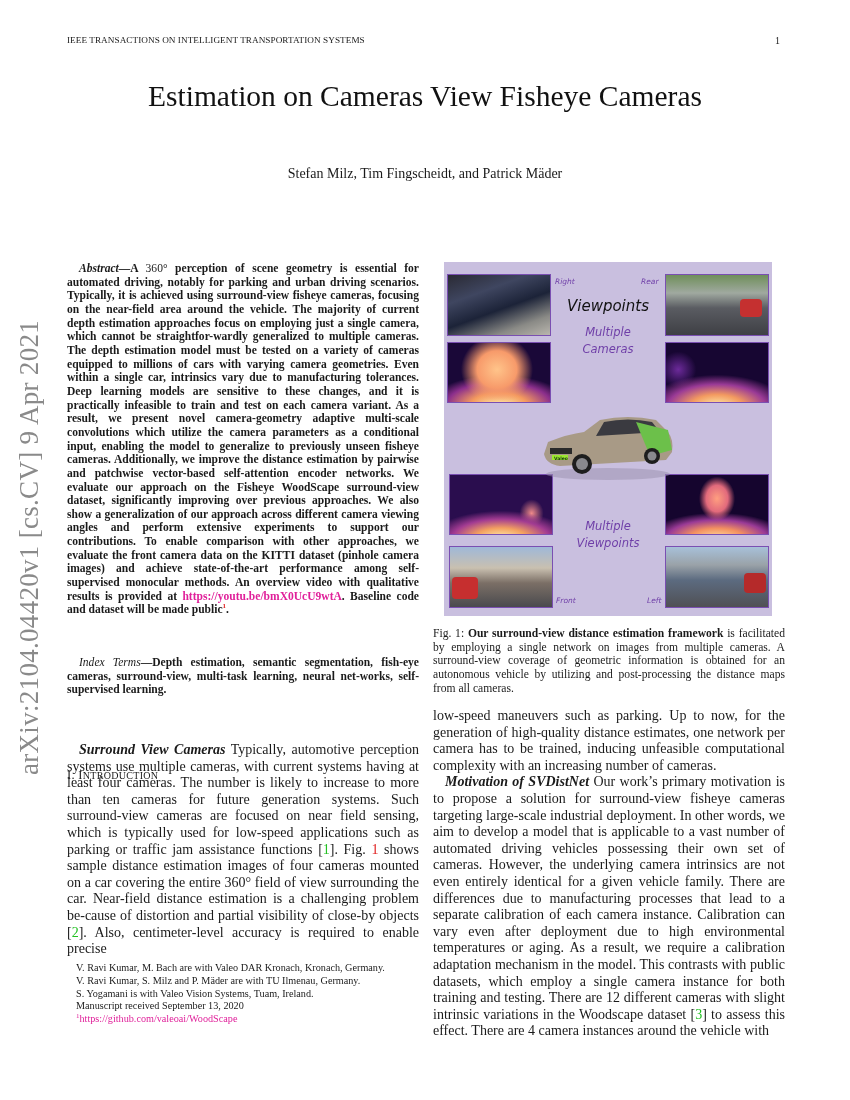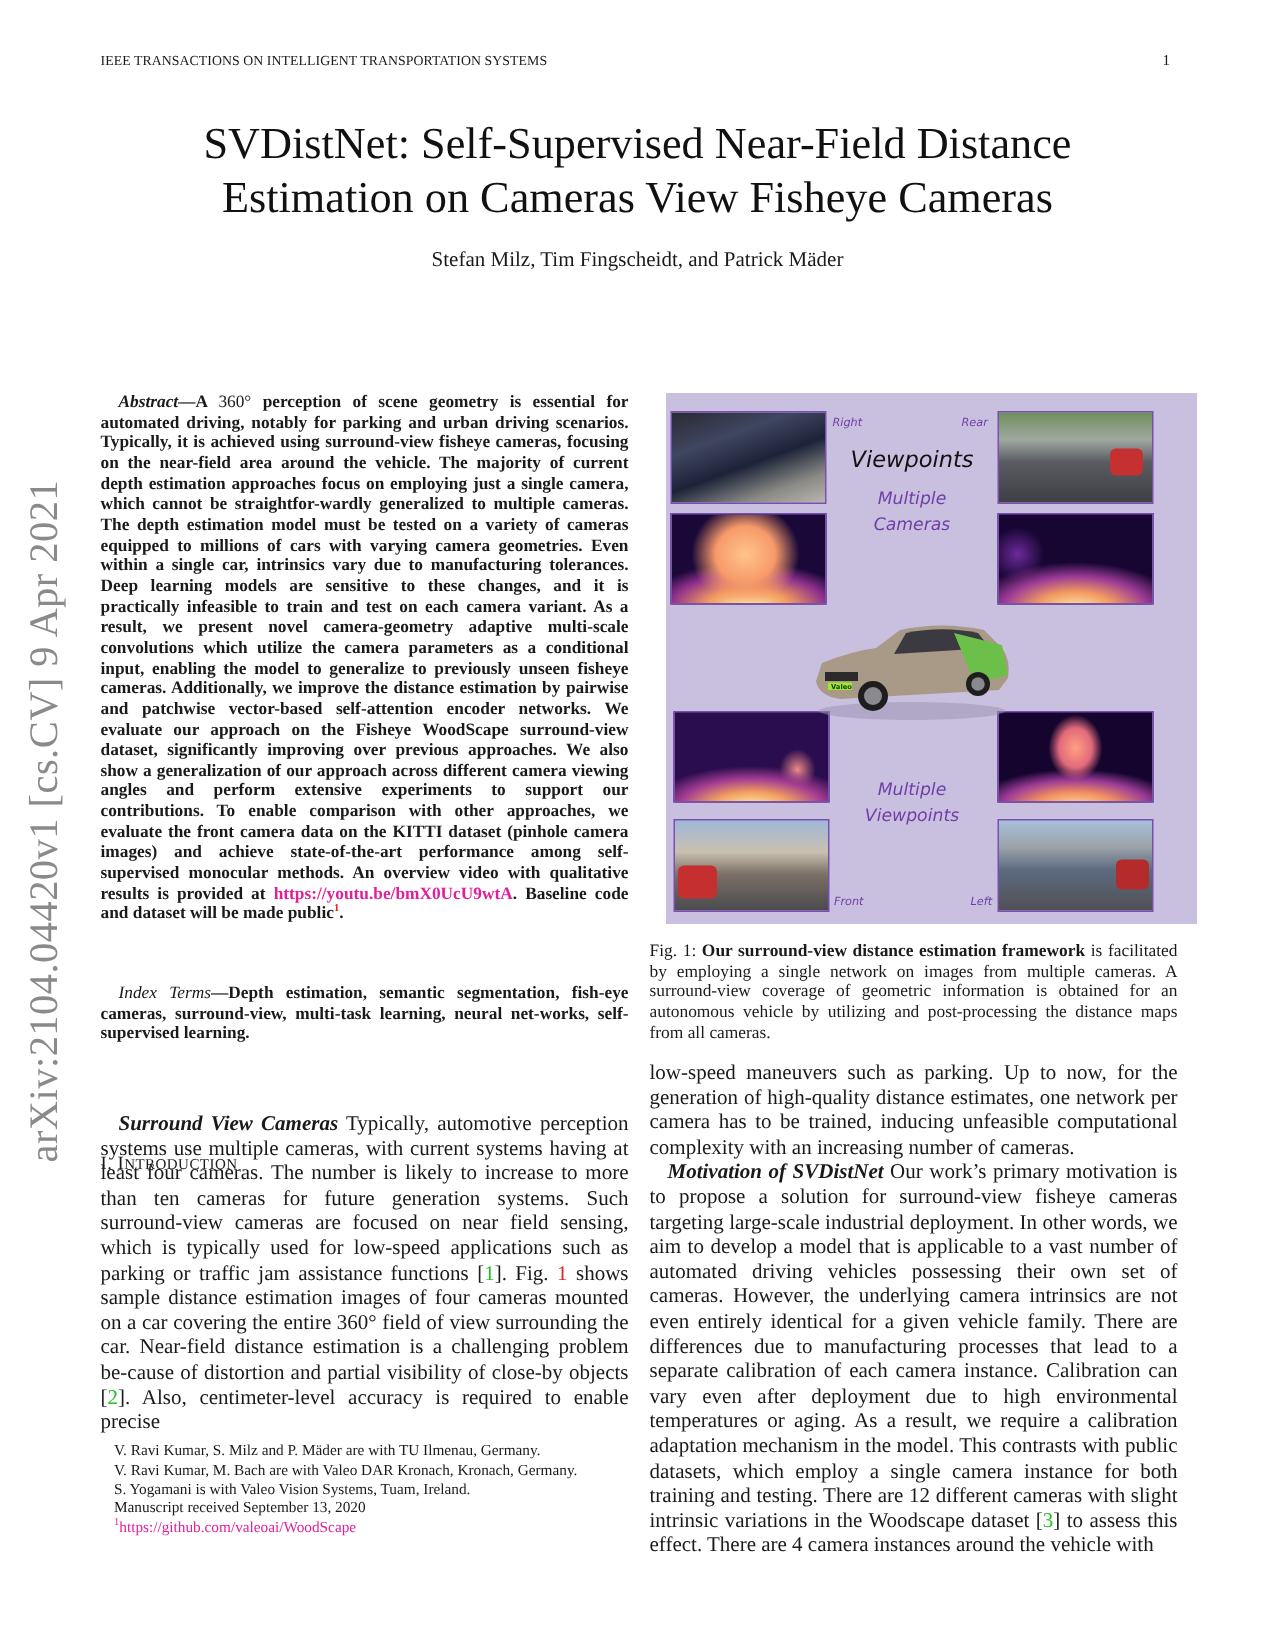--- a/index.html
+++ b/index.html
@@ -28,21 +28,21 @@
     .ref-red { color: #e02020; }
     .index { top: 656px; font-size: 11.55px; line-height: 13.65px; font-weight: bold; }
     .index .lead { font-style: italic; font-weight: normal; }
     .section-title { top: 768px; left: 67px; width: 352px; text-align: left; font-size: 12.5px; letter-spacing: 0.3px; }
     .section-title .sc { font-size: 10px; }
     .intro { top: 742px; font-size: 14px; line-height: 16.6px; }
     .intro .lead { font-weight: bold; font-style: italic; }
     .footnotes { top: 962px; left: 76px; font-size: 10.2px; line-height: 12.8px; }
     .footnotes div { white-space: nowrap; }
     .figure {
-      left: 444px; top: 262px; width: 354px; height: 354px; background: #c9bfdf;
+      left: 444px; top: 262px; width: 328px; height: 354px; background: #c9bfdf;
     }
     .thumb {
       position: absolute; width: 104px; height: 62px; border: 1.5px solid #7a4fb2; box-sizing: border-box;
       overflow: hidden;
     }
     .photo-right { left: 3px; top: 12px; background: linear-gradient(160deg, #2a2a34 0%, #3f4660 30%, #1c2338 55%, #8a8a86 80%, #b9b6ae 100%); }
     .photo-rear { left: 221px; top: 12px; background: linear-gradient(180deg, #6f8f5a 0%, #a0a9a0 30%, #5a5c62 55%, #3e3f44 100%); }
     .photo-rear::after { content:""; position:absolute; right:6px; top:24px; width:22px; height:18px; background:#c53030; border-radius:4px; }
     .photo-front { left: 5px; top: 284px; background: linear-gradient(180deg, #9fb8d8 0%, #c9c0b0 35%, #7b6f66 60%, #4a4a4e 100%); }
     .photo-front::after { content:""; position:absolute; left:2px; top:30px; width:26px; height:22px; background:#c62f2f; border-radius:4px; }
@@ -77,21 +77,20 @@
     .rcol p.ind { text-indent: 12px; }
     sup { font-size: 7px; line-height: 0; }
   </style>
 </head>
 <body>
 
 <div class="abs header-left">IEEE TRANSACTIONS ON INTELLIGENT TRANSPORTATION SYSTEMS</div>
 <div class="abs header-right">1</div>
 
 <div class="abs title">
-  <div>SVDistNet: Self-Supervised Near-Field Distance</div>
   <div>Estimation on Cameras View Fisheye Cameras</div>
 </div>
 
 <div class="abs authors">
   <div>Stefan Milz, Tim Fingscheidt, and Patrick Mäder</div>
 </div>
 
 <div class="abs arxiv">arXiv:2104.04420v1  [cs.CV]  9 Apr 2021</div>
 
 <div class="abs col col-left abstract">
@@ -106,22 +105,22 @@
 
 <div class="abs section-title">
   <span>I. </span><span>I</span><span class="sc">NTRODUCTION</span>
 </div>
 
 <div class="abs col col-left intro">
   <p><span class="lead">Surround View Cameras</span><span> Typically, automotive perception systems use multiple cameras, with current systems having at least four cameras. The number is likely to increase to more than ten cameras for future generation systems. Such surround-view cameras are focused on near field sensing, which is typically used for low-speed applications such as parking or traffic jam assistance functions [</span><a class="ref-green">1</a><span>]. Fig. </span><a class="ref-red">1</a><span> shows sample distance estimation images of four cameras mounted on a car covering the entire 360° field of view surrounding the car. Near-field distance estimation is a challenging problem be-cause of distortion and partial visibility of close-by objects [</span><a class="ref-green">2</a><span>]. Also, centimeter-level accuracy is required to enable precise</span></p>
 </div>
 
 <div class="abs footnotes">
+  <div>V. Ravi Kumar, M. Bach are with Valeo DAR Kronach, Kronach, Germany.</div>
   <div>V. Ravi Kumar, S. Milz and P. Mäder are with TU Ilmenau, Germany.</div>
-  <div>V. Ravi Kumar, M. Bach are with Valeo DAR Kronach, Kronach, Germany.</div>
   <div>S. Yogamani is with Valeo Vision Systems, Tuam, Ireland.</div>
   <div>Manuscript received September 13, 2020</div>
   <div><sup class="link">1</sup><a class="link">https://github.com/valeoai/WoodScape</a></div>
 </div>
 
 <div class="abs figure">
   <div class="thumb photo-right"></div>
   <div class="thumb photo-rear"></div>
   <div class="depth depth-right"></div>
   <div class="depth depth-rear"></div>

